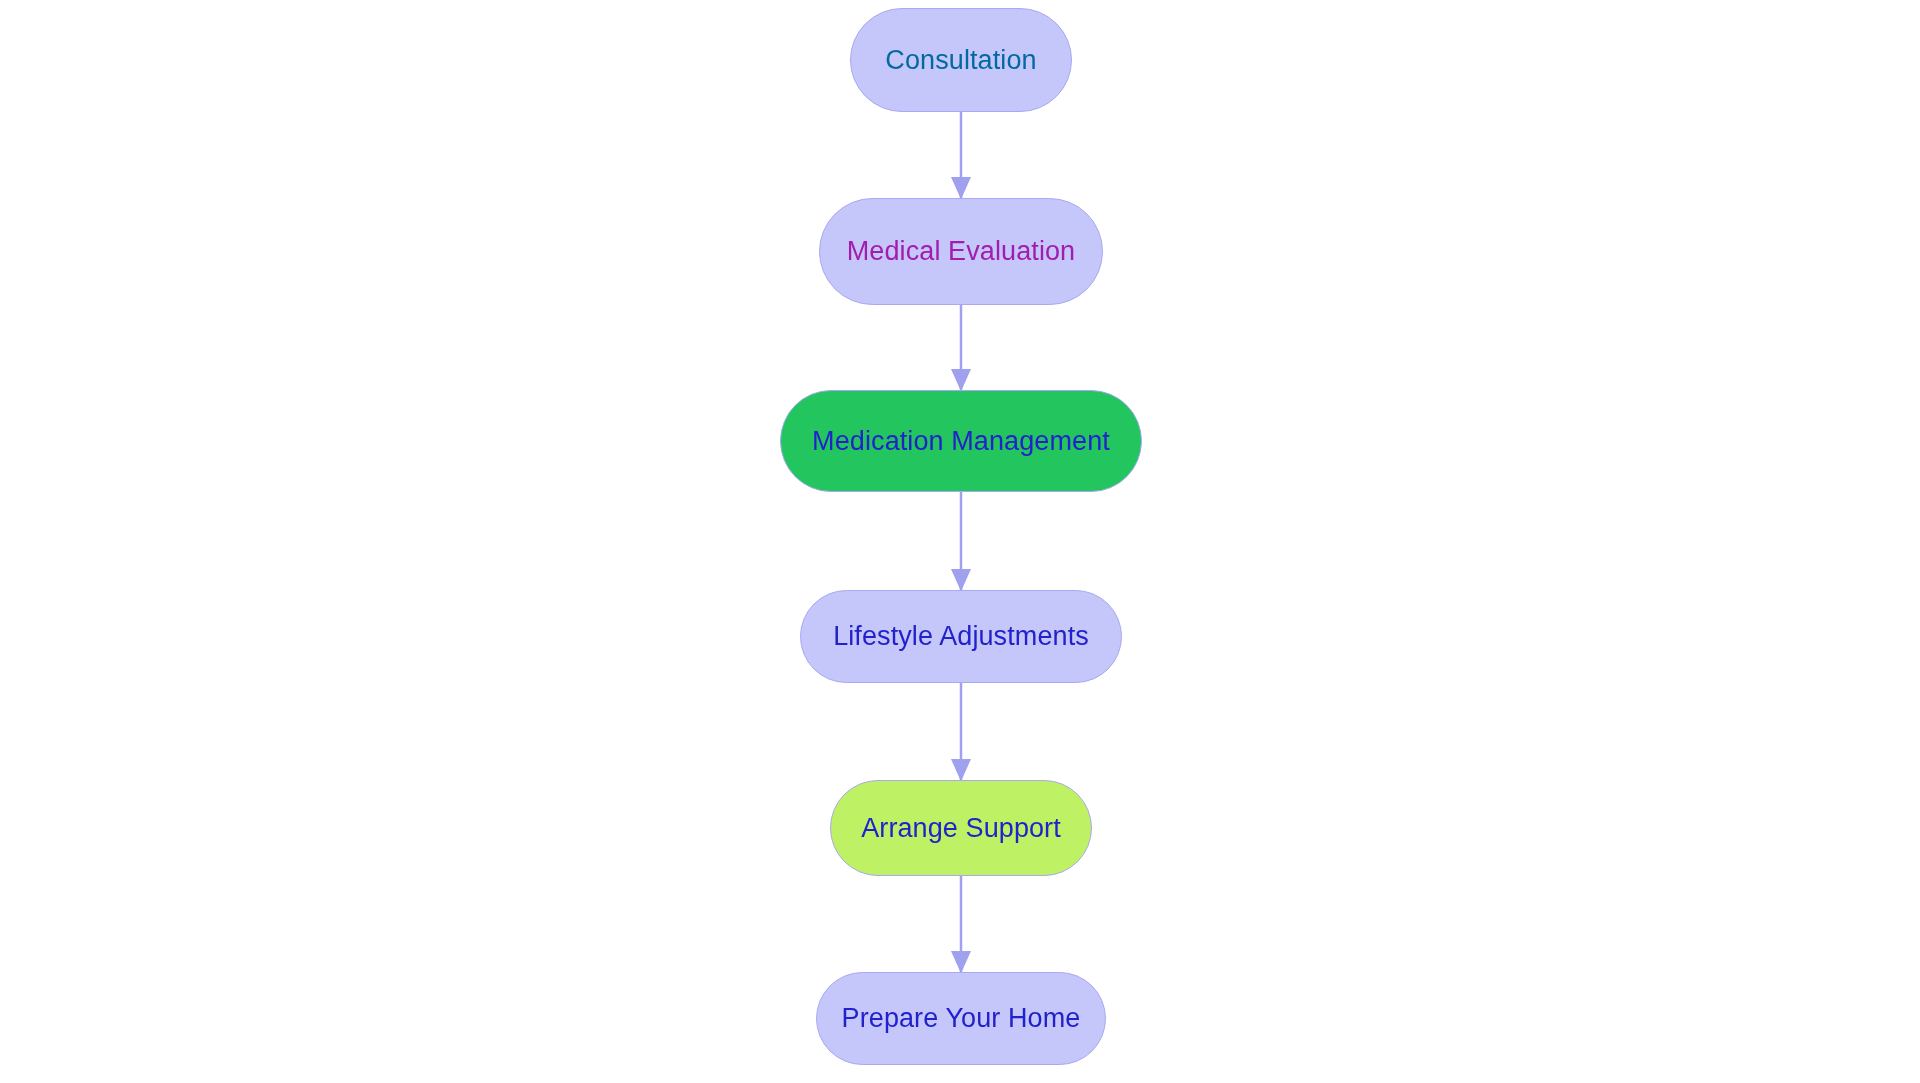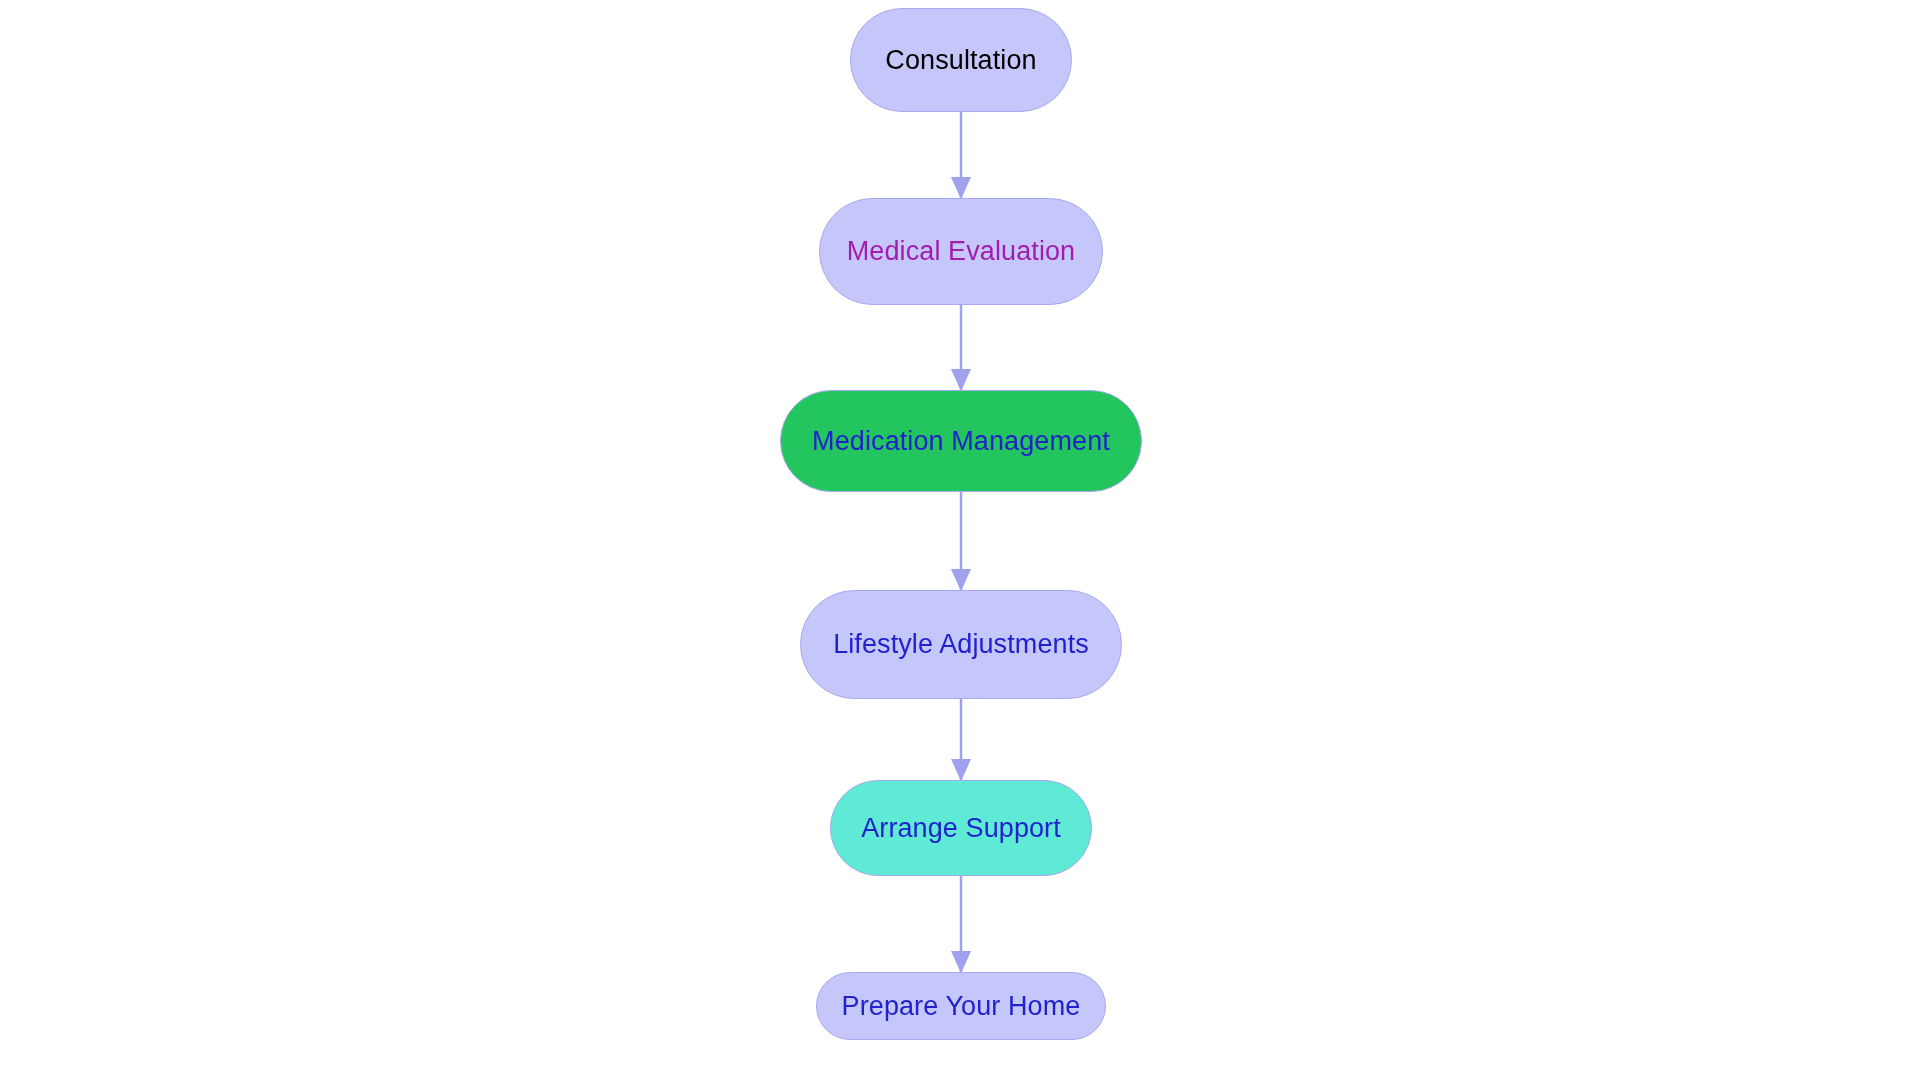--- a/index.html
+++ b/index.html
@@ -79,37 +79,37 @@
         <line x1="961" y1="305" x2="961" y2="390" stroke="#9fa0ee" stroke-width="2.5" marker-end="url(#arrowhead)"></line>
         <line x1="961" y1="492" x2="961" y2="590" stroke="#9fa0ee" stroke-width="2.5" marker-end="url(#arrowhead)"></line>
         <line x1="961" y1="683" x2="961" y2="780" stroke="#9fa0ee" stroke-width="2.5" marker-end="url(#arrowhead)"></line>
         <line x1="961" y1="876" x2="961" y2="972" stroke="#9fa0ee" stroke-width="2.5" marker-end="url(#arrowhead)"></line>
       </g>
   </svg>
 
   <div class="node-column" id="node-column">
 
     <div class="flow-node" id="node-0" style="left: 961px; top: 8px; width: 222px; height: 104px; background: rgb(197, 198, 250); border-color: rgb(168, 169, 240);">
-      <span class="flow-node-label" style="color: #000000; font-size: 27px;">Consultation</span>
+      <span class="flow-node-label" style="color: #0369a1; font-size: 27px;">Consultation</span>
     </div>
 
     <div class="flow-node" id="node-1" style="left: 961px; top: 198px; width: 284px; height: 107px; background: rgb(197, 198, 250); border-color: rgb(168, 169, 240);">
       <span class="flow-node-label" style="color: #a21caf; font-size: 27px;">Medical Evaluation</span>
     </div>
 
     <div class="flow-node" id="node-2" style="left: 961px; top: 390px; width: 362px; height: 102px; background: #22c55e; border-color: rgb(168, 169, 240);">
       <span class="flow-node-label" style="color: rgb(34, 34, 204); font-size: 27px;">Medication Management</span>
     </div>
 
-    <div class="flow-node" id="node-3" style="left: 961px; top: 590px; width: 322px; height: 109px; background: rgb(197, 198, 250); border-color: rgb(168, 169, 240);">
+    <div class="flow-node" id="node-3" style="left: 961px; top: 590px; width: 322px; height: 93px; background: rgb(197, 198, 250); border-color: rgb(168, 169, 240);">
       <span class="flow-node-label" style="color: rgb(34, 34, 204); font-size: 27px;">Lifestyle Adjustments</span>
     </div>
 
-    <div class="flow-node" id="node-4" style="left: 961px; top: 780px; width: 262px; height: 96px; background: #5eead4; border-color: rgb(168, 169, 240);">
+    <div class="flow-node" id="node-4" style="left: 961px; top: 780px; width: 262px; height: 96px; background: #bef264; border-color: rgb(168, 169, 240);">
       <span class="flow-node-label" style="color: rgb(34, 34, 204); font-size: 27px;">Arrange Support</span>
     </div>
 
-    <div class="flow-node" id="node-5" style="left: 961px; top: 972px; width: 290px; height: 68px; background: rgb(197, 198, 250); border-color: rgb(168, 169, 240);">
+    <div class="flow-node" id="node-5" style="left: 961px; top: 972px; width: 290px; height: 93px; background: rgb(197, 198, 250); border-color: rgb(168, 169, 240);">
       <span class="flow-node-label" style="color: rgb(34, 34, 204); font-size: 27px;">Prepare Your Home</span>
     </div>
 
   </div>
 </div>
 
 </body></html>

